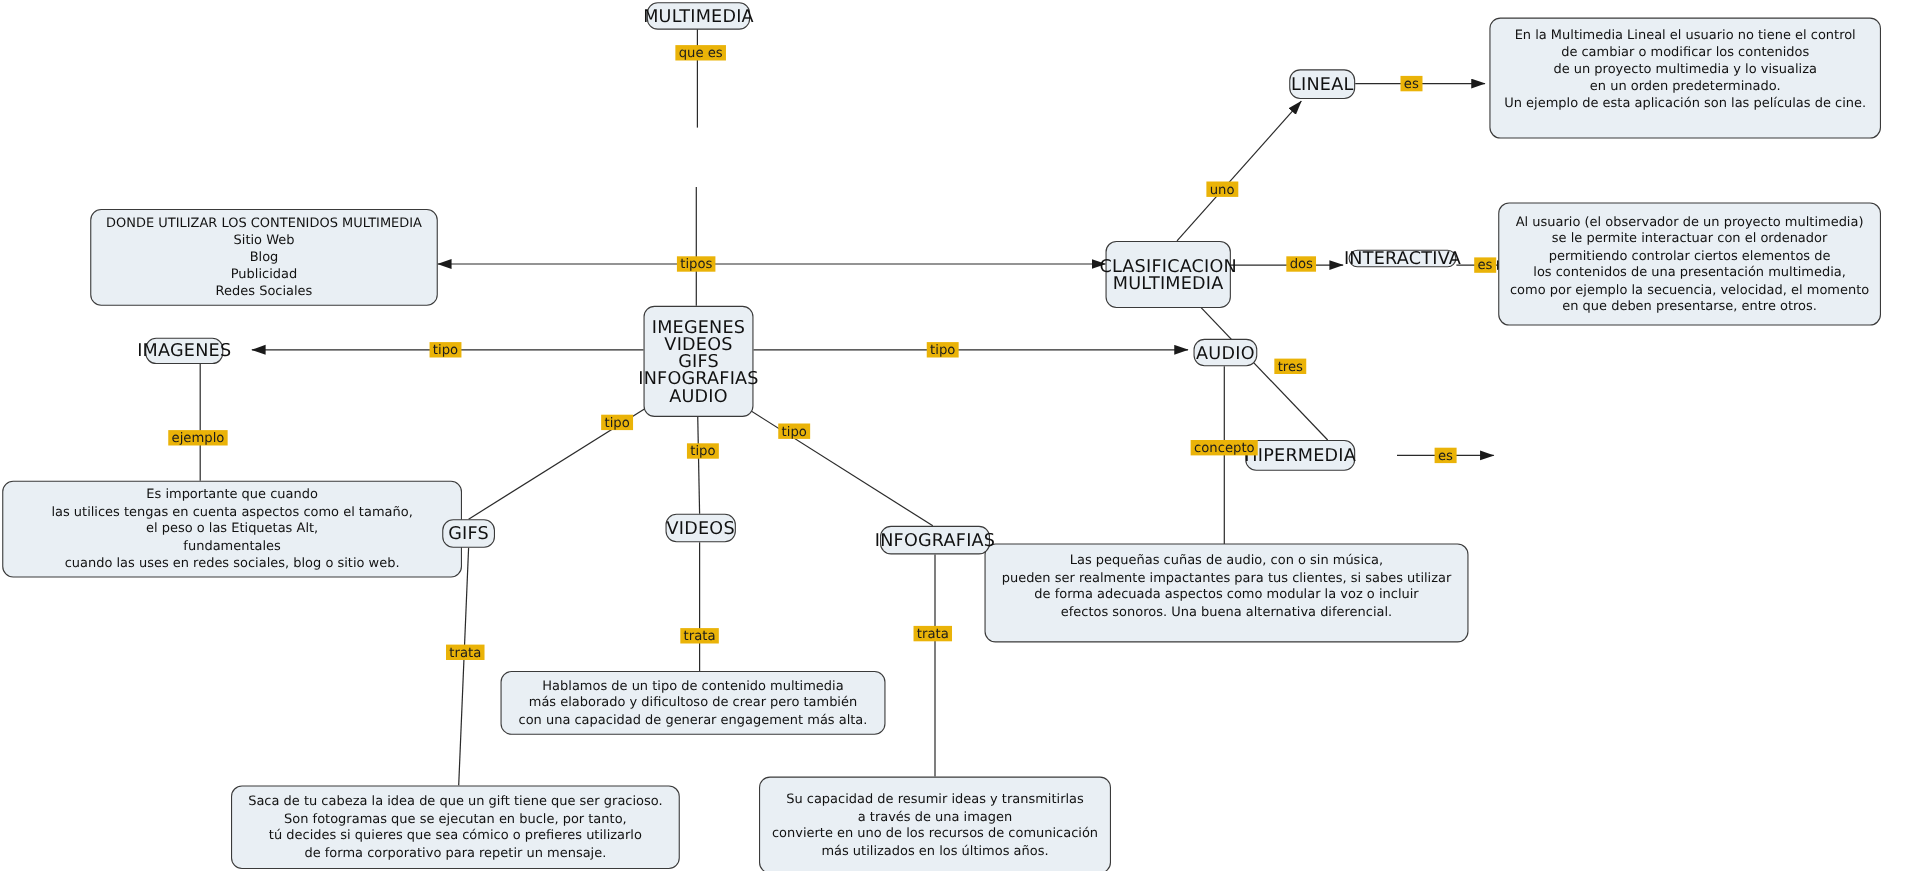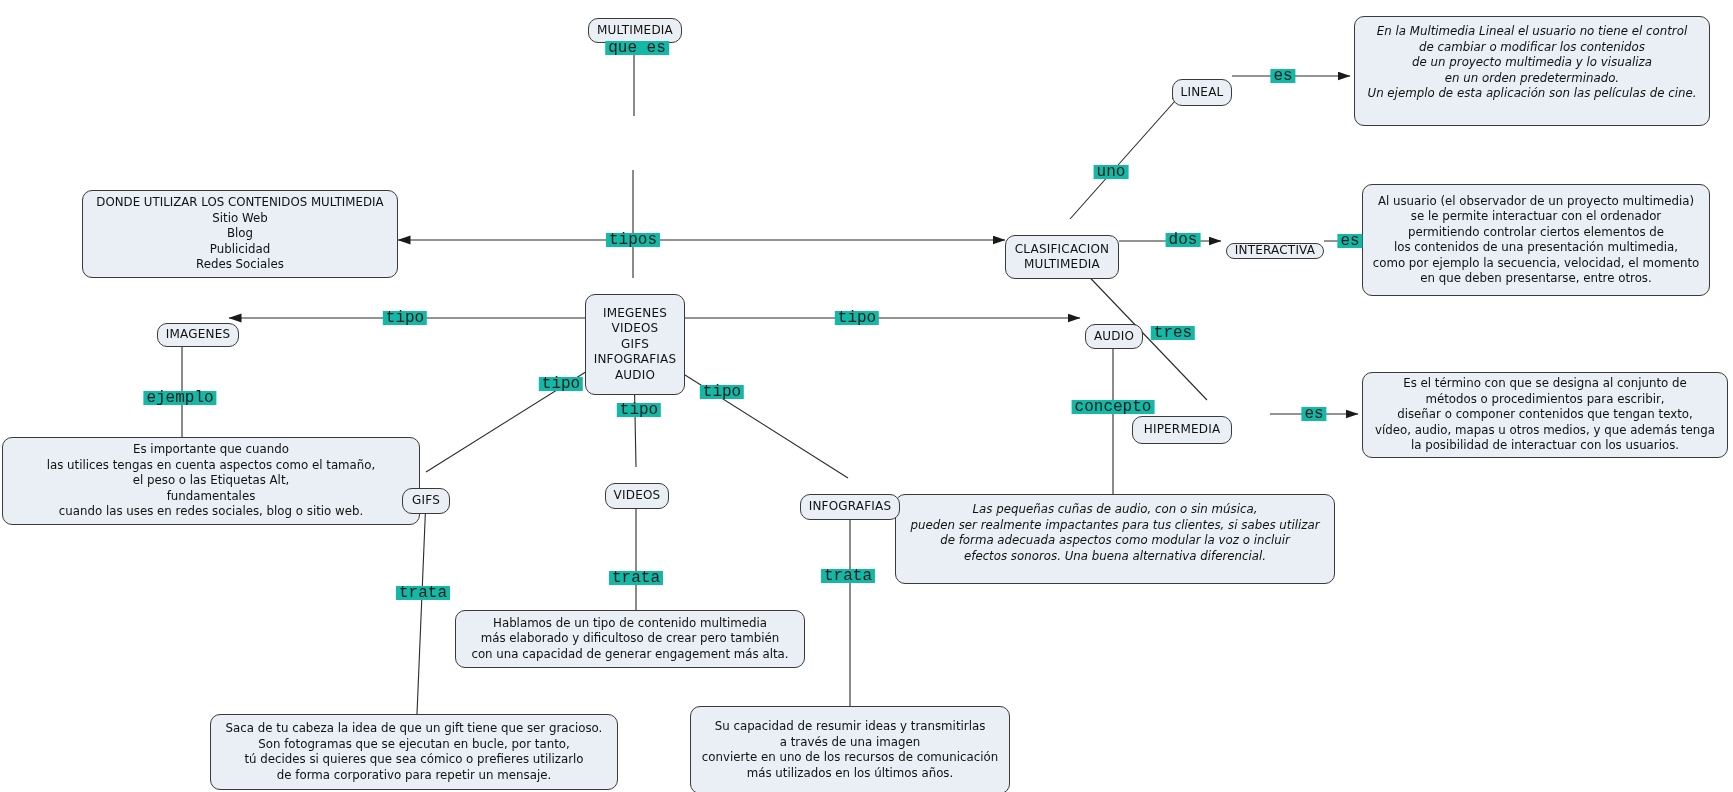--- a/index.html
+++ b/index.html
@@ -20,32 +20,31 @@
     border:1px solid #3a3a3a;
     border-radius:10px;
     display:flex;align-items:center;justify-content:center;
     text-align:center;
     white-space:pre-line;
     font-size:11.8px;line-height:15.5px;
     padding:3px 6px;
     z-index:2;
     color:#111;
   }
-  .node.concept{font-size:12px;letter-spacing:.2px;margin-top:16px;}
-  .node.toppad{align-items:flex-start;padding-top:7px;font-style:italic;}
+  .node.concept{font-size:16px;letter-spacing:.2px;}
+  .node.toppad{align-items:flex-start;padding-top:7px;}
   .lbl{
     position:absolute;
     transform:translate(-50%,-50%);
-    background:#14b8a6;
+    background:#eab308;
     padding:0 3px;
-    font-size:16px;line-height:14px;
+    font-size:12px;line-height:14px;
     white-space:nowrap;
     z-index:3;
     color:#1c1c1c;
-    font-family:Liberation Mono, monospace;
   }
 </style>
 </head>
 <body>
 
 <div id="canvas">
 
   <svg class="wires">
     <defs>
       <marker id="arrow" markerWidth="14" markerHeight="10" refX="12.5" refY="4.5" orient="auto-start-reverse" markerUnits="userSpaceOnUse">
@@ -75,21 +74,21 @@
 
   <div class="node concept" style="left:588px;top:2px;width:94px;height:25px">MULTIMEDIA</div>
 
 
   <div class="node" style="left:82px;top:190px;width:316px;height:88px">DONDE UTILIZAR LOS CONTENIDOS MULTIMEDIA
 Sitio Web
 Blog
 Publicidad
 Redes Sociales</div>
 
-  <div class="node concept" style="left:1005px;top:219px;width:114px;height:44px">CLASIFICACION
+  <div class="node concept" style="left:1005px;top:219px;width:114px;height:61px">CLASIFICACION
 MULTIMEDIA</div>
 
   <div class="node concept" style="left:1172px;top:63px;width:60px;height:27px">LINEAL</div>
 
   <div class="node toppad" style="left:1354px;top:16px;width:356px;height:110px">En la Multimedia Lineal el usuario no tiene el control
 de cambiar o modificar los contenidos
 de un proyecto multimedia y lo visualiza
 en un orden predeterminado.
 Un ejemplo de esta aplicación son las películas de cine.</div>
 
@@ -97,33 +96,28 @@
 
   <div class="node" style="left:1362px;top:184px;width:348px;height:112px">Al usuario (el observador de un proyecto multimedia)
 se le permite interactuar con el ordenador
 permitiendo controlar ciertos elementos de
 los contenidos de una presentación multimedia,
 como por ejemplo la secuencia, velocidad, el momento
 en que deben presentarse, entre otros.</div>
 
   <div class="node concept" style="left:1132px;top:400px;width:100px;height:28px">HIPERMEDIA</div>
 
-  <div class="node" style="left:1362px;top:372px;width:366px;height:86px">Es el término con que se designa al conjunto de
-métodos o procedimientos para escribir,
-diseñar  o componer contenidos que tengan texto,
-vídeo, audio, mapas u otros medios, y que además tenga
-la posibilidad de interactuar con los usuarios.</div>
 
   <div class="node concept" style="left:585px;top:278px;width:100px;height:101px">IMEGENES
 VIDEOS
 GIFS
 INFOGRAFIAS
 AUDIO</div>
 
-  <div class="node concept" style="left:157px;top:307px;width:82px;height:24px">IMAGENES</div>
+  <div class="node concept" style="left:132px;top:307px;width:71px;height:24px">IMAGENES</div>
 
   <div class="node" style="left:2px;top:437px;width:418px;height:88px">Es importante que cuando
 las utilices tengas en cuenta aspectos como el tamaño,
 el peso o las Etiquetas Alt,
 fundamentales
 cuando las uses en redes sociales, blog o sitio web.</div>
 
   <div class="node concept" style="left:1085px;top:308px;width:58px;height:25px">AUDIO</div>
 
   <div class="node toppad" style="left:895px;top:494px;width:440px;height:90px">Las pequeñas cuñas de audio, con o sin música,

